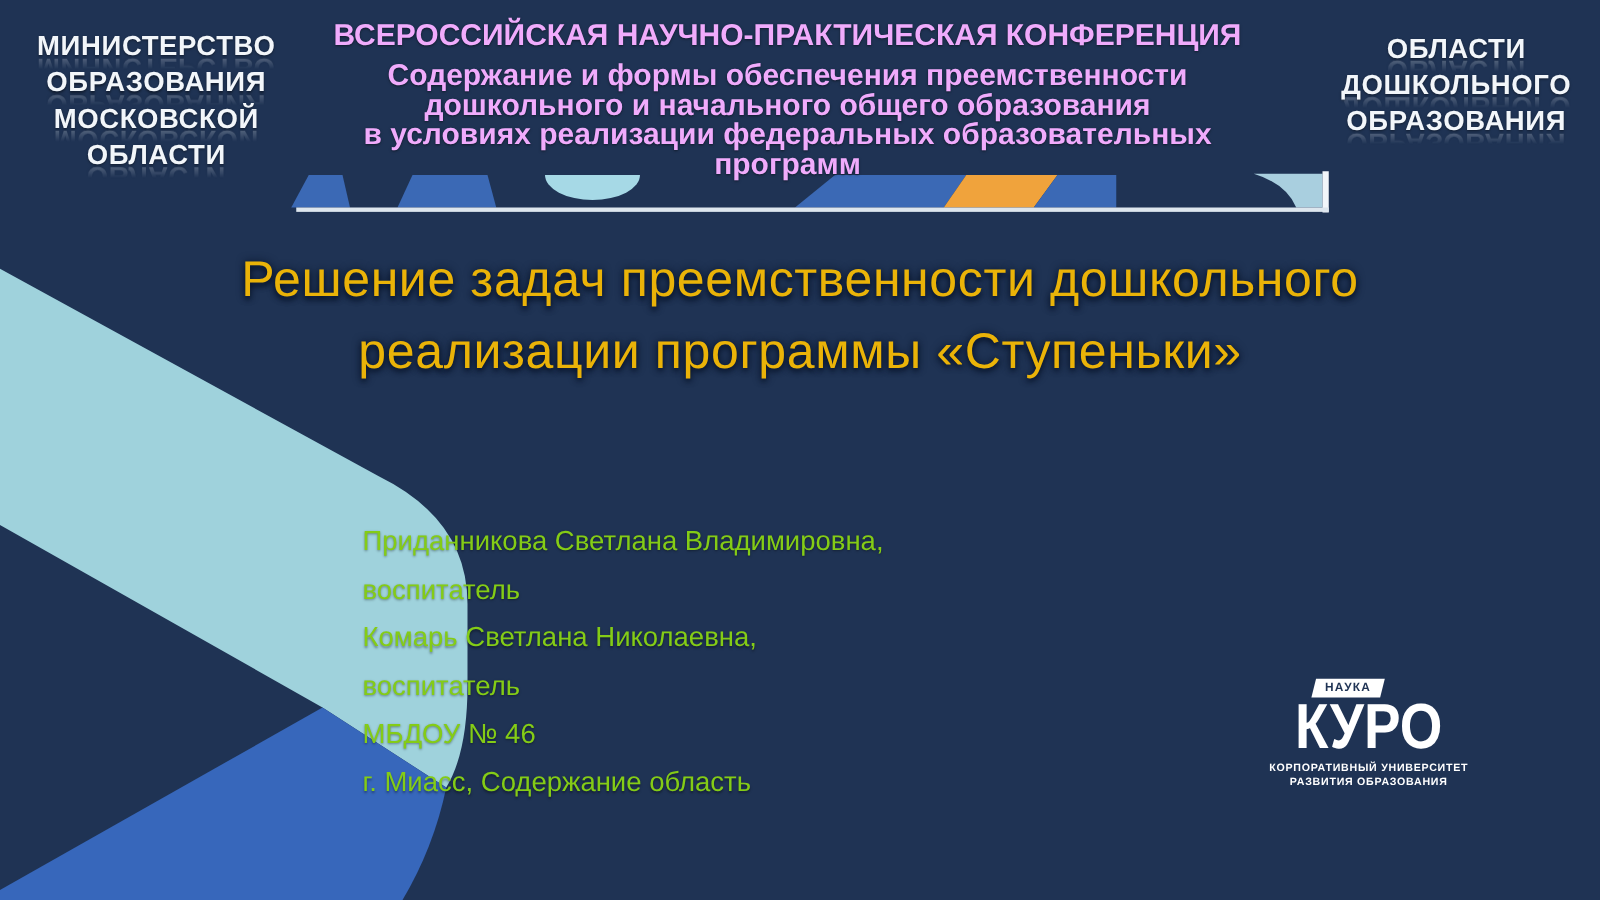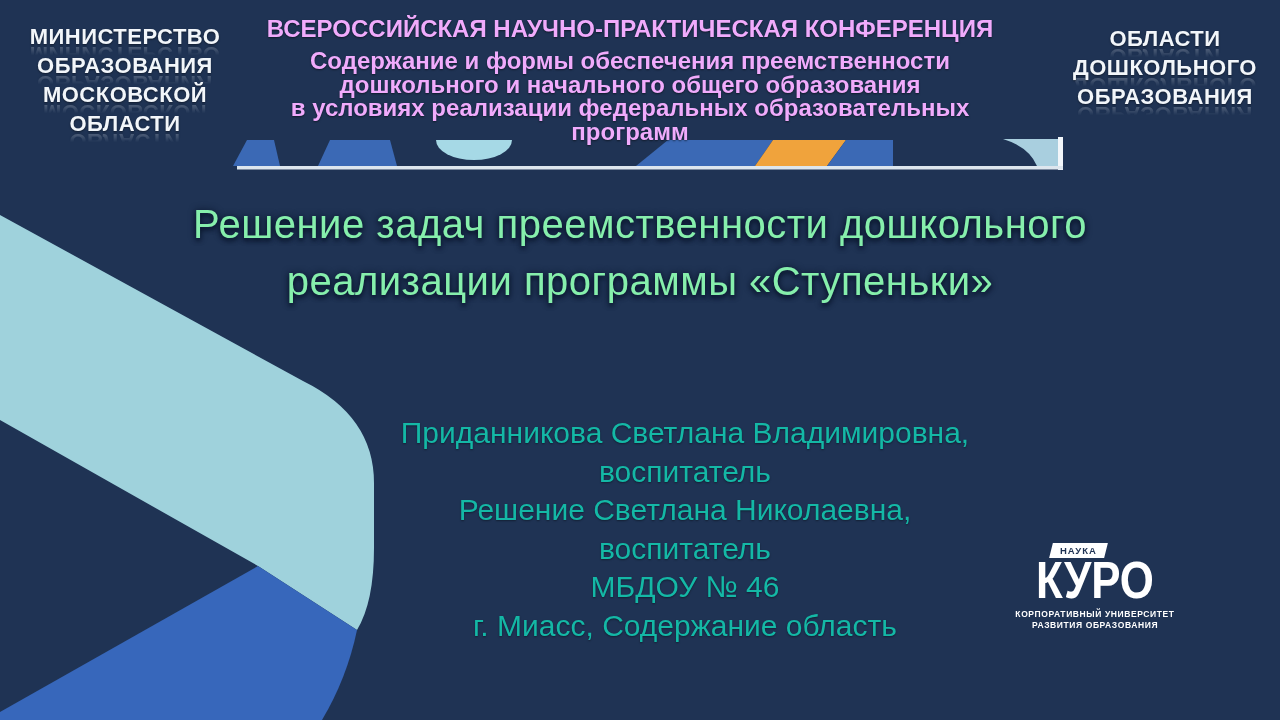--- a/index.html
+++ b/index.html
@@ -60,36 +60,35 @@
     font-size: 24px;
     font-weight: bold;
     line-height: 23.5px;
     text-shadow: 0 1px 2px rgba(0,0,0,0.5);
   }
   
   .main-title {
     position: absolute;
     left: 90px; top: 196px; width: 1100px;
     text-align: center;
-    color: #86efac;
+    color: #eab308;
     font-size: 40px;
     font-weight: 400;
     letter-spacing: 0.5px;
   }
   .main-title .title-line {
     line-height: 57px;
     text-shadow: 0 0 7px rgba(8,20,42,0.95), 0 3px 4px rgba(8,20,42,0.85);
   }
   
   .authors {
     position: absolute;
     left: 290px; top: 414px; width: 790px;
-    text-align: center;
-    color: #14b8a6;
-    font-size: 30px;
+    color: #84cc16;
+    font-size: 22px;
   }
   .authors .author-line {
     line-height: 38.5px;
     text-shadow: 0 1px 2px rgba(0,0,0,0.4);
   }
   
   .logo {
     position: absolute;
     left: 1015px; top: 540px; width: 160px;
     text-align: center;
@@ -167,21 +166,21 @@
   </div>
 
   <div class="main-title">
     <div class="title-line">Решение задач преемственности дошкольного</div>
     <div class="title-line">реализации программы «Ступеньки»</div>
   </div>
 
   <div class="authors">
     <div class="author-line">Приданникова Светлана Владимировна,</div>
     <div class="author-line">воспитатель</div>
-    <div class="author-line">Решение Светлана Николаевна,</div>
+    <div class="author-line">Комарь Светлана Николаевна,</div>
     <div class="author-line">воспитатель</div>
     <div class="author-line">МБДОУ № 46</div>
     <div class="author-line">г. Миасс, Содержание область</div>
   </div>
 
   <div class="logo">
     <div class="badge"><span>НАУКА</span></div>
     <div class="logo-name">КУРО</div>
     <div class="logo-caption">КОРПОРАТИВНЫЙ УНИВЕРСИТЕТ</div>
     <div class="logo-caption">РАЗВИТИЯ ОБРАЗОВАНИЯ</div>

